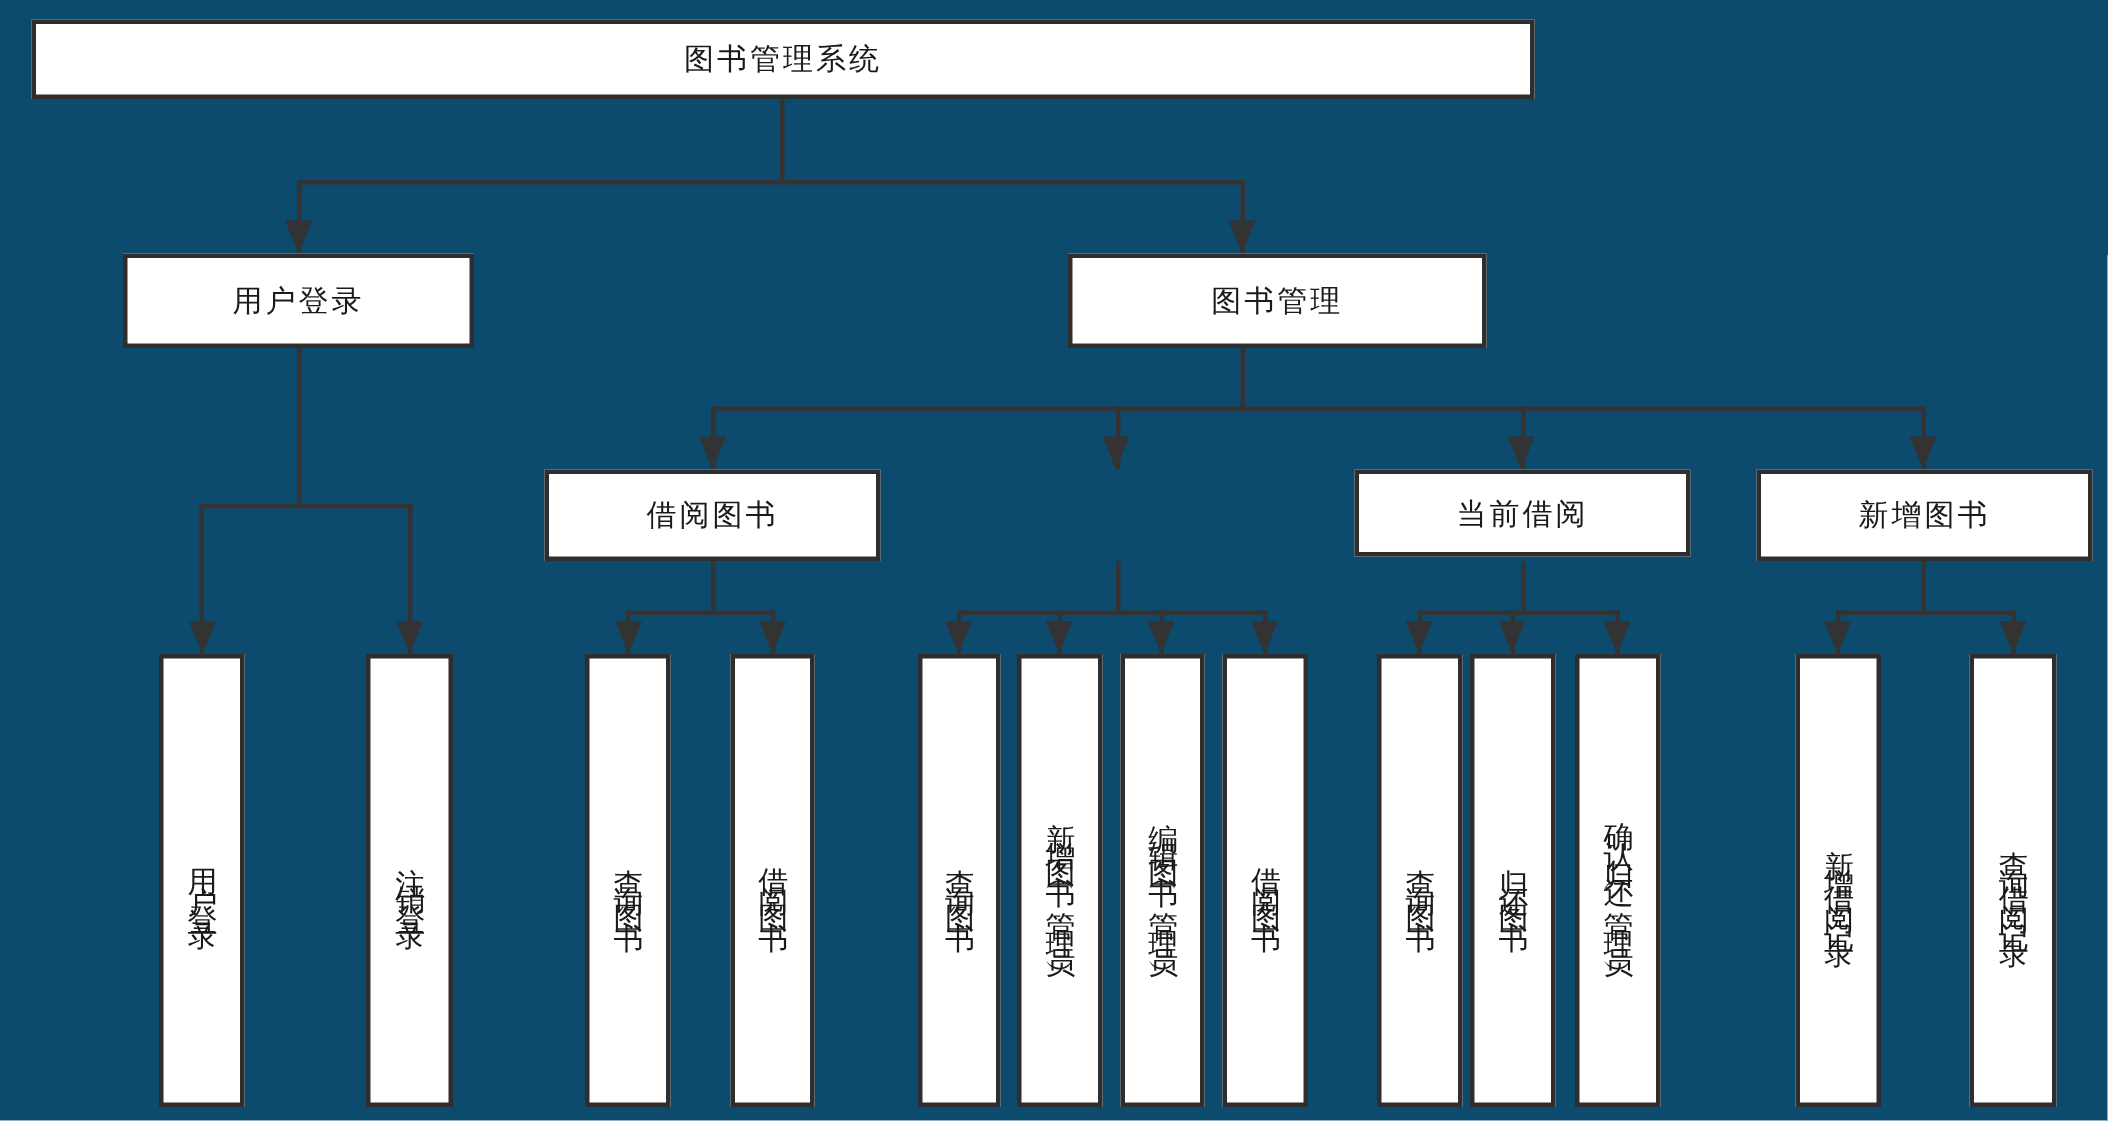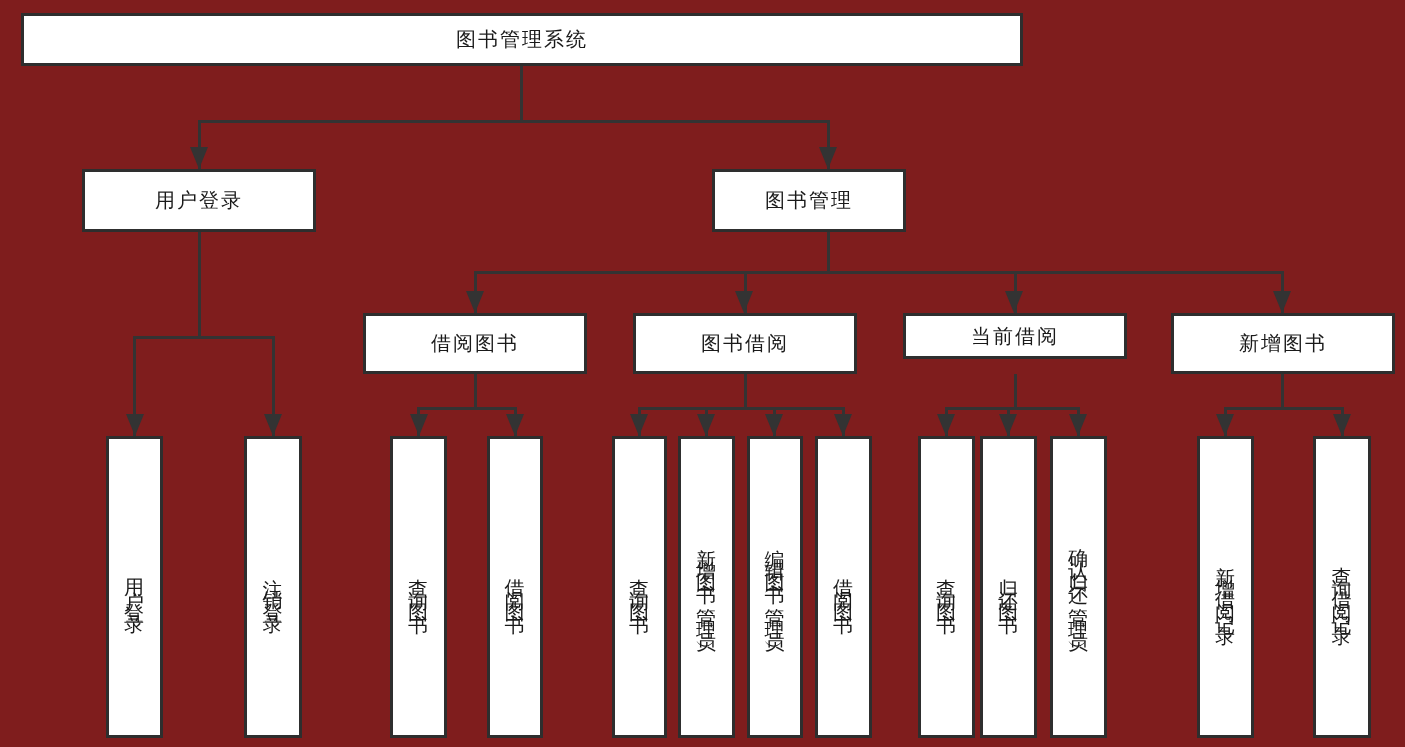--- a/index.html
+++ b/index.html
@@ -1,17 +1,17 @@
 <!DOCTYPE html>
 <html><head>
 <meta charset="utf-8">
 <style>
   html,body { margin:0; padding:0; background:#ffffff; }
   .stage {
-    position:relative; width:1405px; height:747px; background:#7f1d1d;
+    position:relative; width:1405px; height:747px; background:#0c4a6e;
     font-family:"Liberation Sans", sans-serif; color:#1a1a1a; overflow:hidden;
   }
   .hbox {
     position:absolute; box-sizing:border-box; background:#ffffff;
     border:3px solid #2e2e2e; display:flex; align-items:center; justify-content:center;
     font-size:20px; letter-spacing:2px; white-space:nowrap; z-index:2;
   }
   .vbox {
     position:absolute; box-sizing:border-box; background:#ffffff;
     border:3px solid #2e2e2e; display:flex; align-items:center; justify-content:center;
@@ -45,21 +45,21 @@
   <div class="vline" style="left:520px; top:66px; height:54px;"></div>
   <div class="hline" style="left:198px; top:120px; width:632px;"></div>
   <div class="vline" style="left:198px; top:120px; height:49px;"></div>
   <div class="arrow" style="left:190px; top:147px;"></div>
   <div class="vline" style="left:827px; top:120px; height:49px;"></div>
   <div class="arrow" style="left:819px; top:147px;"></div>
 
   <div class="hbox" style="left:82px; top:169px; width:234px; height:63px;">
     <span>用户登录</span>
   </div>
-  <div class="hbox" style="left:712px; top:169px; width:194px; height:63px;">
+  <div class="hbox" style="left:712px; top:169px; width:279px; height:63px;">
     <span>图书管理</span>
   </div>
 
   <div class="vline" style="left:198px; top:232px; height:106px;"></div>
   <div class="hline" style="left:133px; top:336px; width:142px;"></div>
   <div class="vline" style="left:133px; top:336px; height:100px;"></div>
   <div class="arrow" style="left:126px; top:414px;"></div>
   <div class="vline" style="left:272px; top:336px; height:100px;"></div>
   <div class="arrow" style="left:264px; top:414px;"></div>
 
@@ -70,24 +70,21 @@
   <div class="vline" style="left:744px;  top:271px; height:42px;"></div>
   <div class="arrow" style="left:735px;  top:291px;"></div>
   <div class="vline" style="left:1014px; top:271px; height:42px;"></div>
   <div class="arrow" style="left:1005px; top:291px;"></div>
   <div class="vline" style="left:1281px; top:271px; height:42px;"></div>
   <div class="arrow" style="left:1273px; top:291px;"></div>
 
   <div class="hbox" style="left:363px; top:313px; width:224px; height:61px;">
     <span>借阅图书</span>
   </div>
-  <div class="hbox" style="left:633px; top:313px; width:224px; height:61px;">
-    <span>图书借阅</span>
-  </div>
-  <div class="hbox" style="left:903px; top:313px; width:224px; height:46px;">
+  <div class="hbox" style="left:903px; top:313px; width:224px; height:58px;">
     <span>当前借阅</span>
   </div>
   <div class="hbox" style="left:1171px; top:313px; width:224px; height:61px;">
     <span>新增图书</span>
   </div>
 
   <div class="vline" style="left:474px; top:374px; height:35px;"></div>
   <div class="hline" style="left:417px; top:407px; width:99px;"></div>
   <div class="vline" style="left:417px; top:407px; height:29px;"></div>
   <div class="arrow" style="left:410px; top:414px;"></div>

